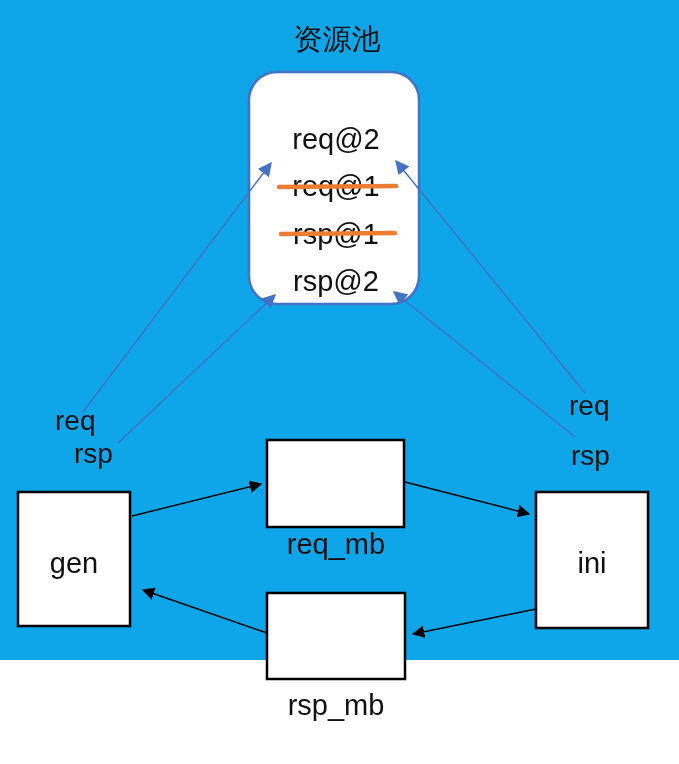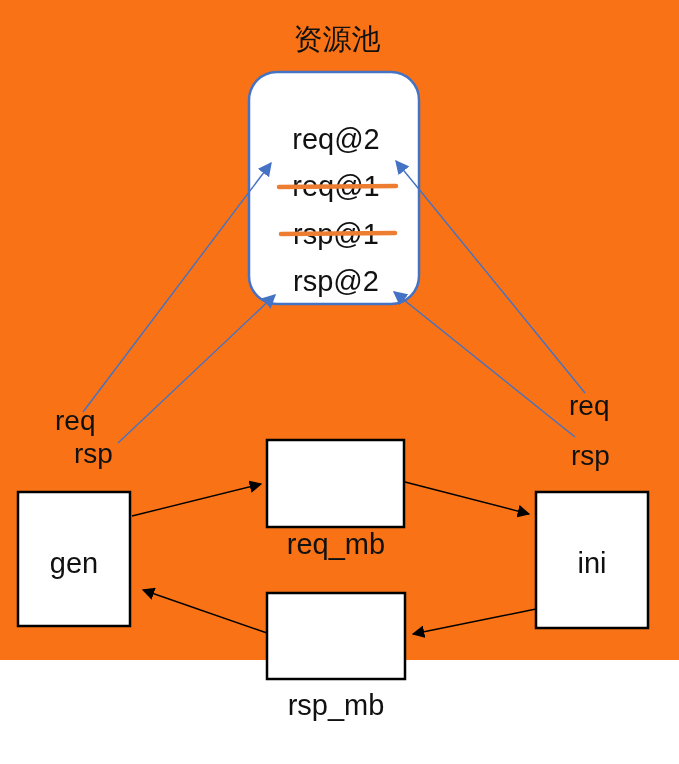--- a/index.html
+++ b/index.html
@@ -8,21 +8,21 @@
     background: #ffffff;
     width: 679px;
     height: 764px;
     overflow: hidden;
     font-family: "Liberation Sans", sans-serif;
   }
   .stage {
     position: relative;
     width: 679px;
     height: 660px;
-    background: #f97316;
+    background: #0ea5e9;
   }
   svg text {
     font-family: "Liberation Sans", sans-serif;
     fill: #111111;
   }
   .title-text   { font-size: 29px; }
   .pool-item    { font-size: 29px; }
   .edge-label   { font-size: 28px; }
   .node-label   { font-size: 29px; }
 </style>

